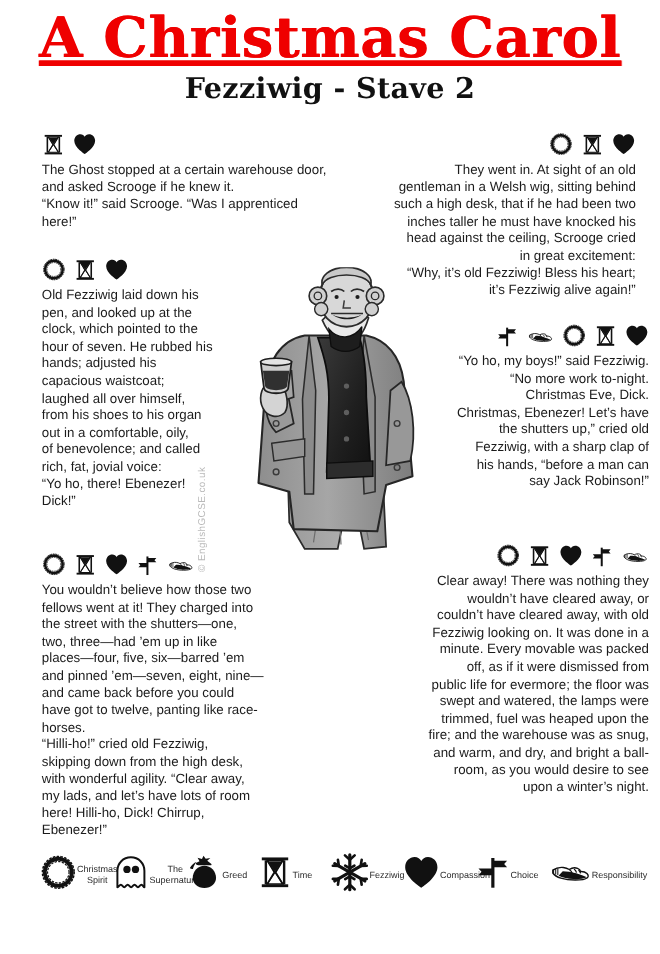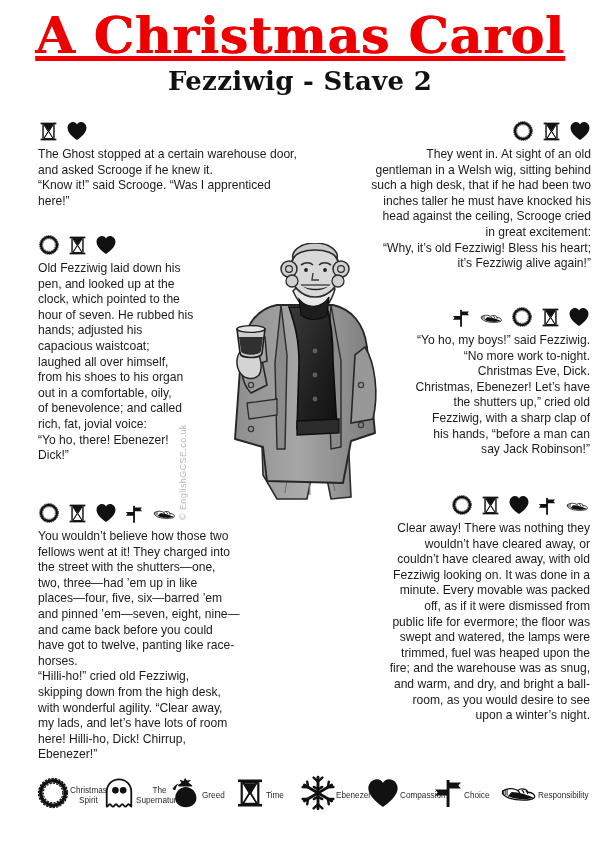--- a/index.html
+++ b/index.html
@@ -282,21 +282,21 @@
           <use href="#sym-heart"></use>
         </svg>
       </span>
   </div>
   <p>The Ghost stopped at a certain warehouse door,</p>
   <p>and asked Scrooge if he knew it.</p>
   <p>“Know it!” said Scrooge. “Was I apprenticed</p>
   <p>here!”</p>
 </div>
 
-<div class="block align-right" style="left:326px; top:118px; width:265px;">
+<div class="block align-right" style="left:313px; top:118px; width:265px;">
   <div class="icon-row right">
     <span class="ico">
       <svg width="22" height="22" viewBox="0 0 32 32">
           <use href="#sym-wreath"></use>
         </svg>
       </span>
     <span class="ico">
       <svg width="21" height="21" viewBox="0 0 32 32">
           <use href="#sym-hourglass"></use>
         </svg>
@@ -343,21 +343,21 @@
   <p>capacious waistcoat;</p>
   <p>laughed all over himself,</p>
   <p>from his shoes to his organ</p>
   <p>out in a comfortable, oily,</p>
   <p>of benevolence; and called</p>
   <p>rich, fat, jovial voice:</p>
   <p>“Yo ho, there! Ebenezer!</p>
   <p>Dick!”</p>
 </div>
 
-<div class="block align-right" style="left:375px; top:304px; width:215px;">
+<div class="block align-right" style="left:375px; top:292px; width:215px;">
   <div class="icon-row right">
     <span class="ico">
       <svg width="20" height="20" viewBox="0 0 32 32">
           <use href="#sym-signpost"></use>
         </svg>
       </span>
     <span class="ico">
       <svg width="26" height="20" viewBox="0 0 36 30">
           <use href="#sym-hand"></use>
         </svg>
@@ -513,21 +513,21 @@
       </div>
     <div class="legend-label">Time</div>
   </div>
 
   <div class="legend-item">
     <div class="legend-icon">
       <svg width="36" height="36" viewBox="0 0 36 36">
           <use href="#sym-snowflake"></use>
         </svg>
       </div>
-    <div class="legend-label">Ebenezer</div>
+    <div class="legend-label">Fezziwig</div>
   </div>
 
   <div class="legend-item">
     <div class="legend-icon">
       <svg width="34" height="34" viewBox="0 0 32 32">
           <use href="#sym-heart"></use>
         </svg>
       </div>
     <div class="legend-label">Compassion</div>
   </div>

